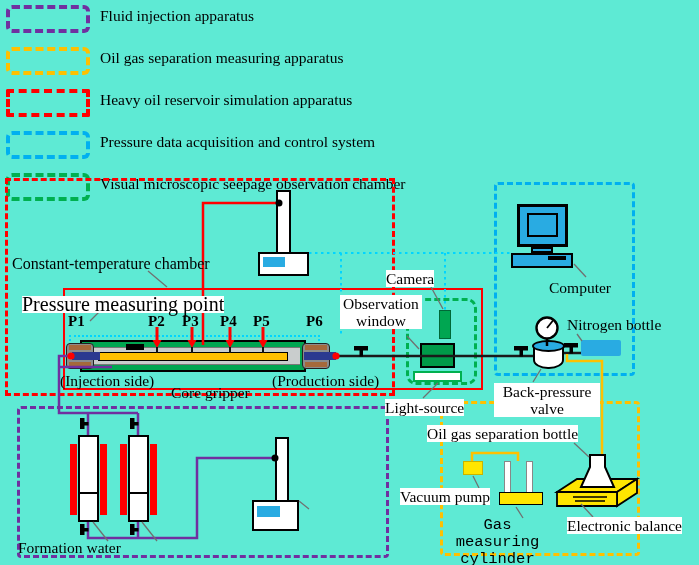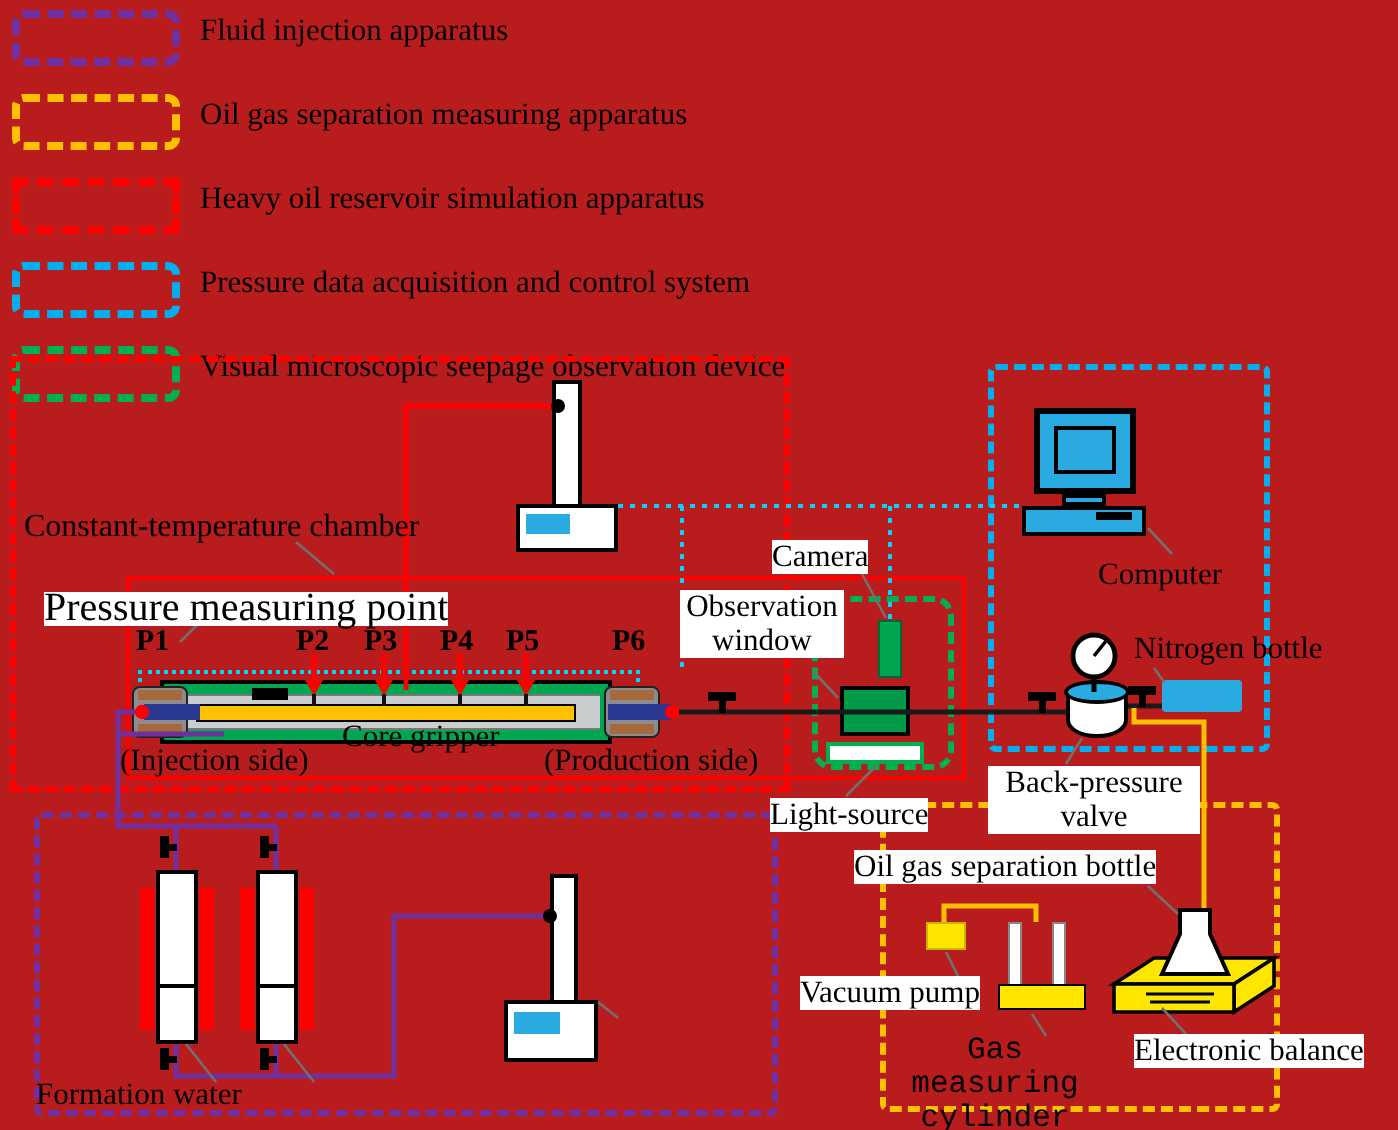--- a/index.html
+++ b/index.html
@@ -1,16 +1,16 @@
 <!DOCTYPE html>
 <html><head>
 <meta charset="utf-8">
 <style>
   html,body{margin:0;padding:0;background:#ffffff;}
-  #stage{position:relative;width:699px;height:565px;background:#b91c1c;overflow:hidden;
+  #stage{position:relative;width:699px;height:565px;background:#5eead4;overflow:hidden;
          font-family:"Liberation Serif", "DejaVu Serif", serif;color:#000;}
   .lbl{position:absolute;font-size:15.5px;line-height:17px;white-space:nowrap;}
   .lbl.center{text-align:center;white-space:normal;}
   .lbl.bg{background:#ffffff;}
   .plabel{position:absolute;font-size:15px;font-weight:bold;white-space:nowrap;}
   
   .gbox{position:absolute;border-style:dashed;box-sizing:border-box;}
   
   .legend-row{position:absolute;left:6px;height:26px;}
   .swatch{position:absolute;width:76px;height:20px;border:4px dashed;border-radius:6px;}
@@ -36,21 +36,21 @@
   <div class="legend-row" style="top:89px;">
     <span class="swatch" style="border-color:#FF0000;border-radius:2px;"></span>
     <span class="legend-text">Heavy oil reservoir simulation apparatus</span>
   </div>
   <div class="legend-row" style="top:131px;">
     <span class="swatch" style="border-color:#00B0F0;"></span>
     <span class="legend-text">Pressure data acquisition and control system</span>
   </div>
   <div class="legend-row" style="top:173px;">
     <span class="swatch" style="border-color:#00B050;"></span>
-    <span class="legend-text">Visual microscopic seepage observation device</span>
+    <span class="legend-text">Visual microscopic seepage observation chamber</span>
   </div>
 
   <div class="gbox" style="left:5px;top:178px;width:390px;height:218px;border-width:3px;border-color:#FF0000;"></div>
   <div class="gbox" style="left:17px;top:406px;width:372px;height:152px;border-width:3px;border-color:#7030A0;border-radius:4px;"></div>
   <div class="gbox" style="left:440px;top:401px;width:200px;height:155px;border-width:3px;border-color:#FFC000;border-radius:4px;"></div>
   <div class="gbox" style="left:494px;top:182px;width:141px;height:194px;border-width:3px;border-color:#00B0F0;border-radius:4px;"></div>
 
   <div class="blk" style="left:63px;top:288px;width:420px;height:102px;border:2.5px solid #FF0000;"></div>
 
   <div class="gbox" style="left:406px;top:298px;width:71px;height:87px;border-width:3px;border-color:#00B050;border-radius:10px;"></div>
@@ -229,21 +229,21 @@
   <div class="lbl bg" style="left:22px;top:296px;font-size:20px;">Pressure measuring point</div>
 
   <div class="plabel" style="left:68px;top:313px;">P1</div>
   <div class="plabel" style="left:148px;top:313px;">P2</div>
   <div class="plabel" style="left:182px;top:313px;">P3</div>
   <div class="plabel" style="left:220px;top:313px;">P4</div>
   <div class="plabel" style="left:253px;top:313px;">P5</div>
   <div class="plabel" style="left:306px;top:313px;">P6</div>
 
   <div class="lbl" style="left:60px;top:372px;">(Injection side)</div>
-  <div class="lbl" style="left:171px;top:360px;text-align:center;">Core gripper</div>
+  <div class="lbl" style="left:171px;top:384px;text-align:center;">Core gripper</div>
   <div class="lbl" style="left:272px;top:372px;">(Production side)</div>
 
   <div class="lbl bg" style="left:386px;top:270px;">Camera</div>
   <div class="lbl bg center" style="left:340px;top:295px;width:82px;">
     <div>Observation</div>
     <div>window</div>
   </div>
   <div class="lbl bg" style="left:385px;top:399px;">Light-source</div>
 
   <div class="lbl" style="left:549px;top:279px;">Computer</div>

